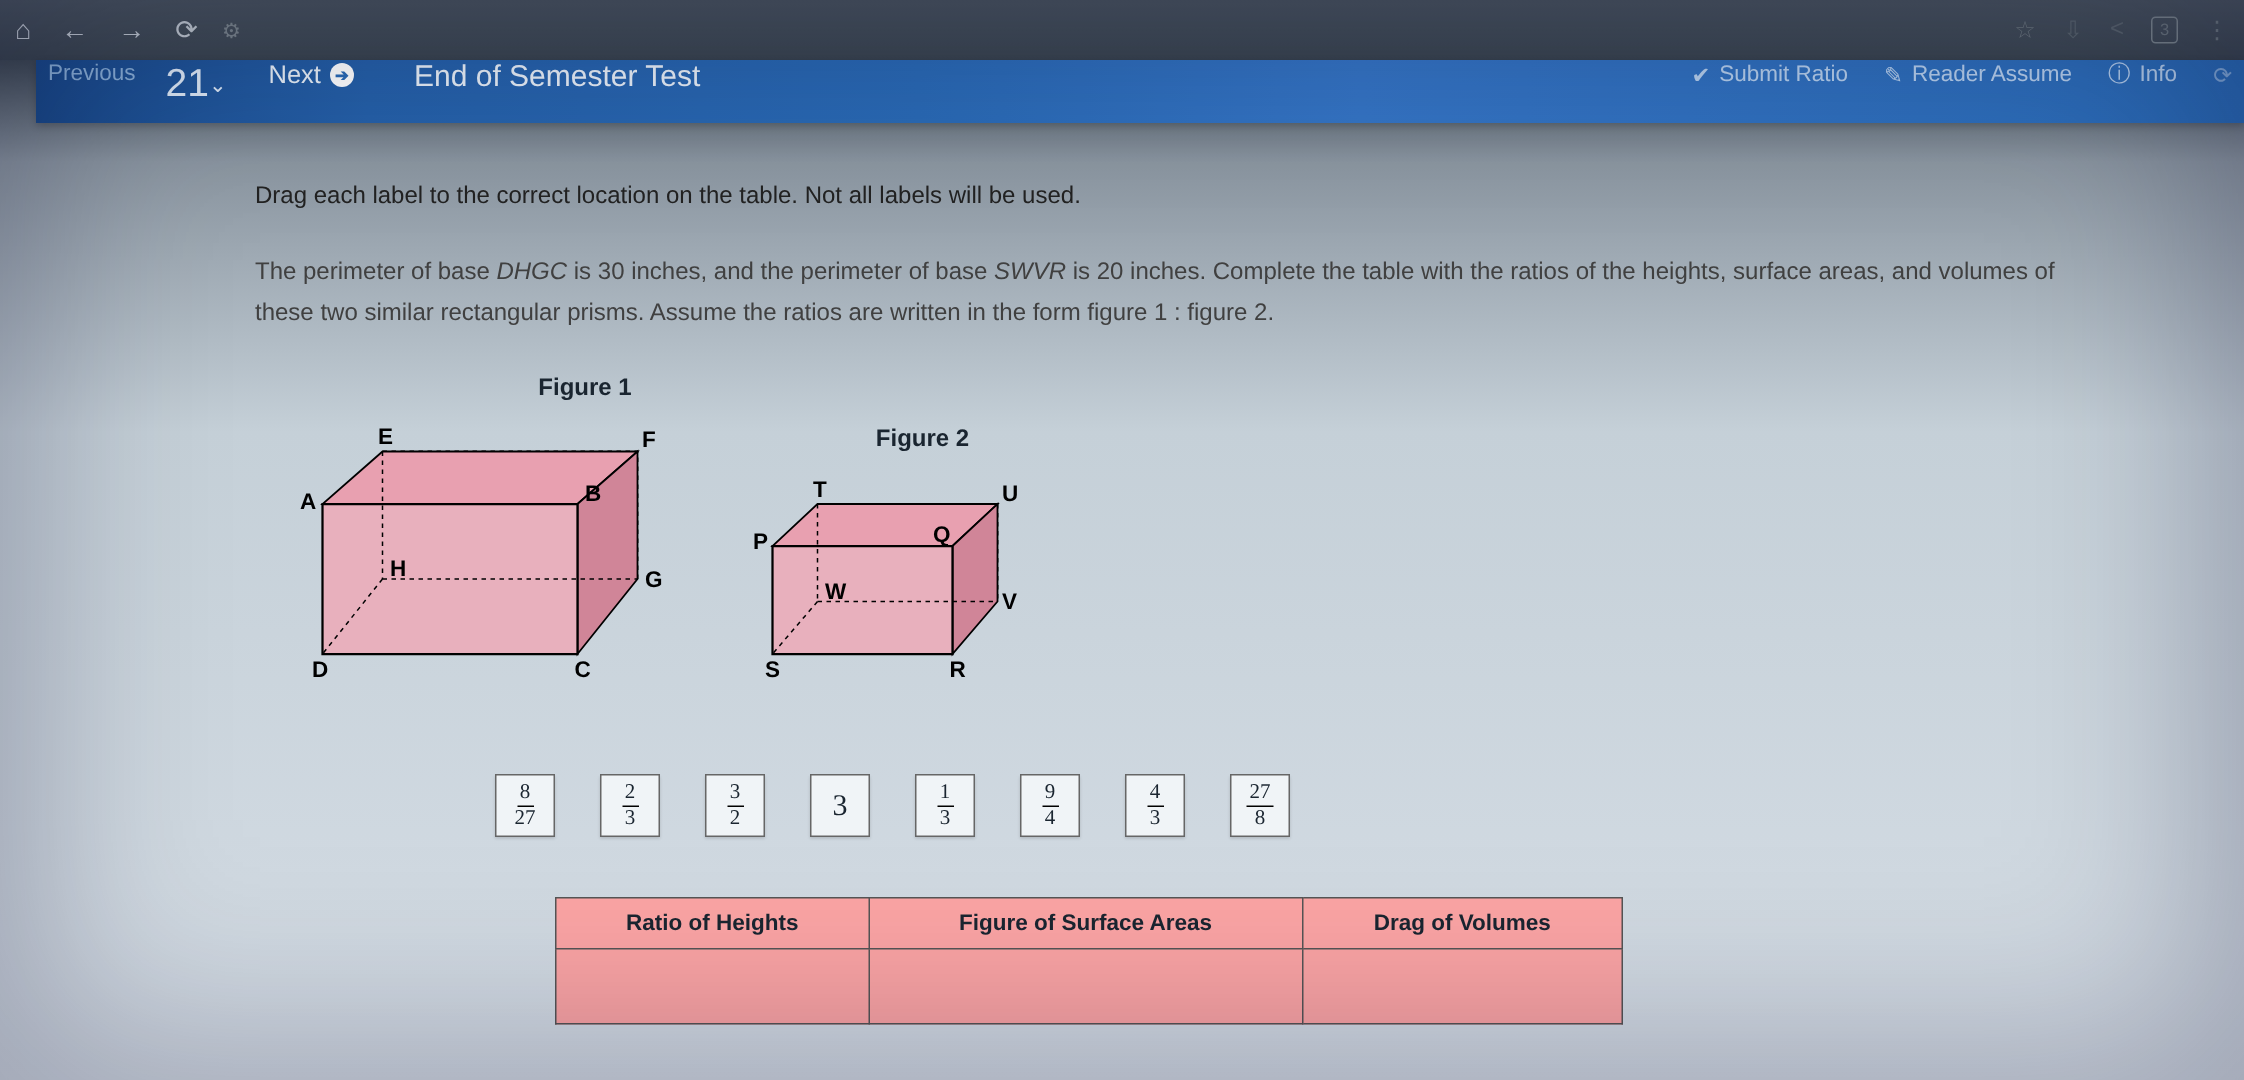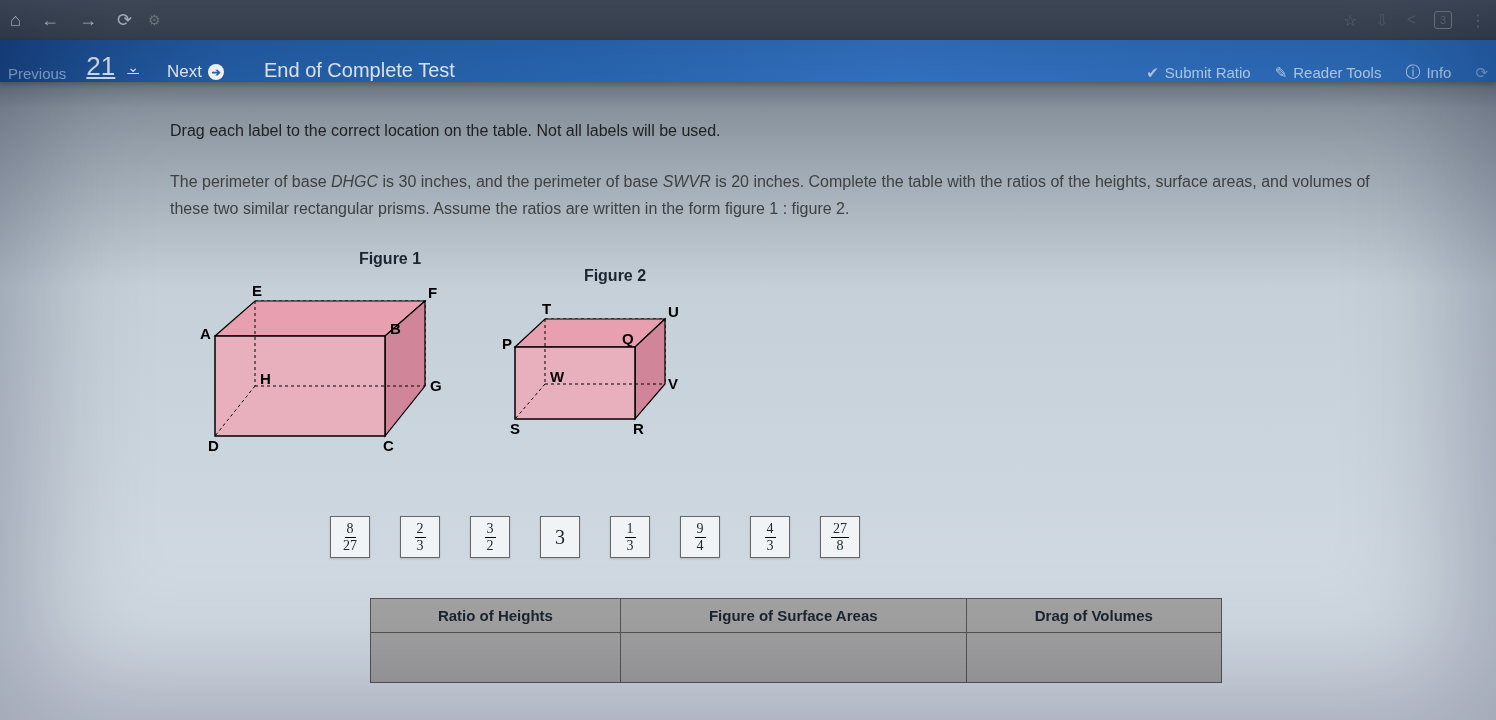--- a/index.html
+++ b/index.html
@@ -30,48 +30,49 @@
     border: 1px solid #7a858c;
     border-radius: 3px;
     width: 18px; height: 18px;
     display: inline-flex; align-items: center; justify-content: center;
     font-size: 11px;
   }
   
   .app-header {
     height: 42px;
     background: linear-gradient(90deg, #1a4a8a 0%, #2560a8 15%, #2a6ab5 40%, #3575c5 60%, #2a6ab5 100%);
-    display: flex; align-items: flex-end;
+    display: flex; align-items: flex-start;
     color: #e8f0f8; font-size: 17px;
     padding: 0 8px;
     box-shadow: 0 2px 5px rgba(0,0,0,.2);
+    margin-left: 24px;
   }
   .app-header .prev { color: #8ab0d8; font-size: 15px; margin-right: 20px; }
-  .app-header .qnum { font-size: 26px; font-weight: 300; color: #dce8f5; margin-right: 28px; display: flex; align-items: center; gap: 12px; text-decoration: underline; }
+  .app-header .qnum { font-size: 26px; font-weight: 300; color: #dce8f5; margin-right: 28px; display: flex; align-items: center; gap: 0; }
   .app-header .qnum .caret { font-size: 14px; }
   .app-header .next { color: #e8f0f8; margin-right: 40px; display: flex; align-items: center; gap: 6px; }
   .app-header .next .circ {
     background: #fff; color: #2a6ab5; border-radius: 50%;
     width: 16px; height: 16px; display: inline-flex; align-items: center; justify-content: center;
     font-size: 11px; font-weight: bold;
   }
   .app-header .title { font-size: 20px; font-weight: 400; flex: 1; }
   .app-header .tools { display: flex; align-items: center; gap: 24px; font-size: 15px; color: #cde0f5; opacity: .85; }
   .app-header .tools .tool { display: flex; align-items: center; gap: 6px; }
   
   .content {
     padding: 40px 110px 0 170px;
     color: #1a2530;
     font-size: 16px;
   }
   .instruction { margin-bottom: 28px; font-size: 16px; color: #222; }
   .problem { margin-bottom: 28px; font-size: 16px; color: #404040; line-height: 1.7; }
   .problem .ital { font-style: italic; }
   
-  .figures-row { display: flex; align-items: center; gap: 0; margin-left: 10px; margin-bottom: 40px; }
+  .figures-row { display: flex; align-items: flex-end; gap: 0; margin-left: 10px; margin-bottom: 40px; }
   .figure-block { position: relative; }
   .fig-title { font-weight: bold; font-size: 16px; margin-bottom: 8px; text-align: center; }
   .fig-title.f1 { margin-left: 120px; }
   .fig-title.f2 { margin-left: 40px; margin-bottom: 4px; }
   svg.prism { display: block; }
   
   .tiles { display: flex; gap: 30px; margin-left: 160px; margin-bottom: 40px; }
   .tile {
     border: 1px solid #666;
     background: #f0f4f7;
@@ -82,22 +83,22 @@
     box-shadow: 0 1px 2px rgba(0,0,0,.15);
   }
   .frac { display: inline-flex; flex-direction: column; align-items: center; font-size: 14px; font-family: 'Times New Roman', serif; line-height: 1; }
   .frac .num { border-bottom: 1px solid #000; padding: 0 2px 1px; }
   .frac .den { padding-top: 1px; }
   .whole { font-size: 20px; font-family: 'Times New Roman', serif; }
   
   .answer-table {
     border-collapse: collapse;
     margin-left: 200px;
-    width: 852px;
-    background: #a3a3a3;
+    width: 712px;
+    background: #fca5a5;
   }
   .answer-table th, .answer-table td {
     border: 1px solid #555;
     padding: 8px 12px;
     text-align: center;
     font-size: 15px;
   }
   .answer-table th { font-weight: bold; height: 34px; }
   .answer-table td { height: 50px; }
   
@@ -132,29 +133,29 @@
 <div class="app-header">
   <span class="prev">Previous</span>
   <span class="qnum">
     <span>21</span>
     <span class="caret">⌄</span>
   </span>
   <span class="next">
     <span>Next</span>
     <span class="circ">➔</span>
   </span>
-  <span class="title">End of Complete Test</span>
+  <span class="title">End of Semester Test</span>
   <div class="tools">
     <span class="tool">
       <span>✔</span>
       <span>Submit Ratio</span>
     </span>
     <span class="tool">
       <span>✎</span>
-      <span>Reader Tools</span>
+      <span>Reader Assume</span>
     </span>
     <span class="tool">
       <span>ⓘ</span>
       <span>Info</span>
     </span>
     <span class="tool" style="opacity:.6;">⟳</span>
   </div>
 </div>
 
 <div class="content">

